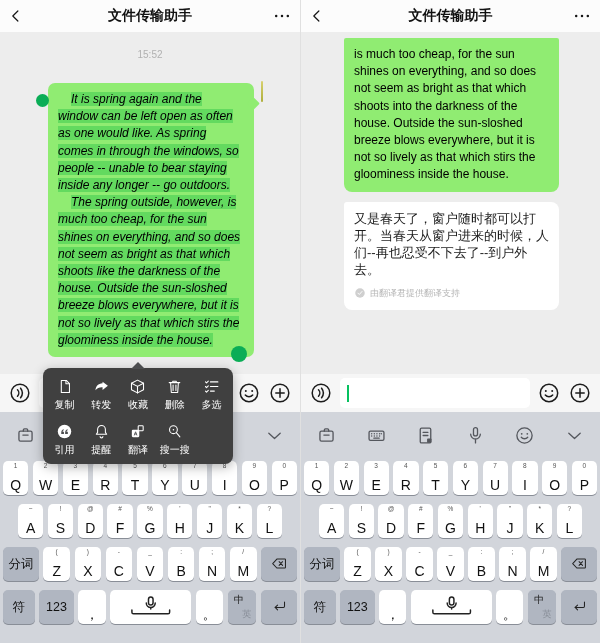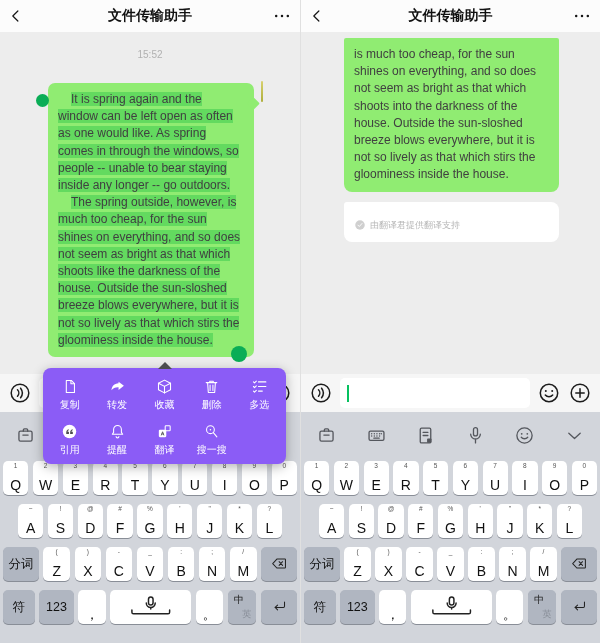--- a/index.html
+++ b/index.html
@@ -13,24 +13,24 @@
 
   
   .hdr{height:32px;flex:0 0 32px;background:#fcfcfc;display:flex;align-items:center;position:relative;z-index:2;}
   .hdr .back{position:absolute;left:8px;width:16px;height:16px;color:#161616;}
   .hdr .title{flex:1;text-align:center;font-size:14px;font-weight:700;color:#111;}
   .hdr .more{position:absolute;right:8px;width:20px;height:20px;color:#161616;}
 
   
   .chat{flex:1;position:relative;background:#ededed;overflow:hidden;}
   .ts{text-align:center;font-size:10px;color:#b1b1b1;padding-top:9px;height:23px;margin-top:8px;}
-  .bubble{position:relative;border-radius:7px;padding:8px 10px;color:#404040;}
+  .bubble{position:relative;border-radius:7px;padding:8px 10px;color:#000000;}
   .bubble p{margin:0;}
   .bubble.green{background:#90ec72;font-size:12px;line-height:17.2px;}
-  .lb{margin:20px 0 0 48px;width:206px;}
+  .lb{margin:20px 0 0 48px;width:206px;font-style:italic;}
   .lb p{text-indent:13px;}
   .sel{background:#63da5f;}
   .tail{position:absolute;right:-4px;top:16px;width:9px;height:9px;background:#90ec72;
         transform:rotate(45deg);border-radius:1.5px;}
   .rb{margin:6px 0 0 43px;width:215px;border-radius:2px 2px 8px 8px;line-height:16.9px;}
   .bubble.white{background:#ffffff;margin:10px 0 0 43px;width:215px;font-size:13px;
         line-height:17px;color:#1d1d1d;border-radius:3px 8px 8px 8px;}
   .tr-footer{margin-top:7px;display:flex;align-items:center;gap:4px;color:#b5b5b5;font-size:9px;}
   .badge{width:12px;height:12px;}
   .sel-handle{position:absolute;border-radius:50%;background:#0aad56;}
@@ -58,21 +58,21 @@
        font-size:14px;color:#111;padding-bottom:3px;min-width:0;}
   .key .sub{position:absolute;top:1px;left:0;right:0;text-align:center;font-size:6.5px;color:#555;}
   .key .main{line-height:14px;}
   .key.fn{background:#b0b6c1;align-items:center;padding-bottom:0;font-size:12.5px;}
   .key .icwrap{width:46%;height:62%;margin:auto;color:#222;}
   .key.space .icwrap{width:78%;height:100%;}
   .key .zh{position:absolute;top:3px;left:6px;font-size:10px;color:#1d1d1d;}
   .key .en{position:absolute;bottom:3px;right:5px;font-size:9px;color:#878d97;}
 
   
-  .menu{position:absolute;left:43px;top:368px;width:243px;z-index:9;background:#8b5cf6;
+  .menu{position:absolute;left:43px;top:368px;width:190px;z-index:9;background:#404040;
         border-radius:8px;padding:10px 3px 9px;box-shadow:0 3px 12px rgba(0,0,0,.3);}
   .menu::before{content:"";position:absolute;top:-6px;left:50%;margin-left:-7px;
         border-left:7px solid transparent;border-right:7px solid transparent;
         border-bottom:7px solid #4c4d4f;}
   .menu-row{display:flex;}
   .menu-row + .menu-row{margin-top:13px;}
   .menu-item{flex:0 0 20%;display:flex;flex-direction:column;align-items:center;gap:5px;
         color:#fff;font-size:10px;}
   .menu-item .icwrap{width:17px;height:17px;}
   .mlabel{line-height:10px;}
@@ -444,20 +444,21 @@
             <circle cx="19" cy="12" r="1.5"></circle>
           </svg>
       </span>
     </header>
 
     <div class="chat">
       <div class="bubble green rb">
         <p><span>is much too cheap, for the sun shines on everything, and so does not seem as bright as that which shoots into the darkness of the house. Outside the sun-sloshed breeze blows everywhere, but it is not so lively as that which stirs the gloominess inside the house.</span></p>
       </div>
       <div class="bubble white">
+        <p>又是春天了，窗户随时都可以打开。当春天从窗户进来的时候，人们--再也忍受不下去了--到户外去。</p>
         <div class="tr-footer">
           <span class="icwrap badge">
             <svg viewBox="0 0 24 24" fill="none">
                 <circle cx="12" cy="12" r="9.5" fill="#cfcfcf"></circle>
                 <path d="M7.8 12.2l2.8 2.8 5.4-6" stroke="#fff" stroke-width="1.8" stroke-linecap="round" stroke-linejoin="round"></path>
               </svg>
           </span>
           <span>由翻译君提供翻译支持</span>
         </div>
       </div>

